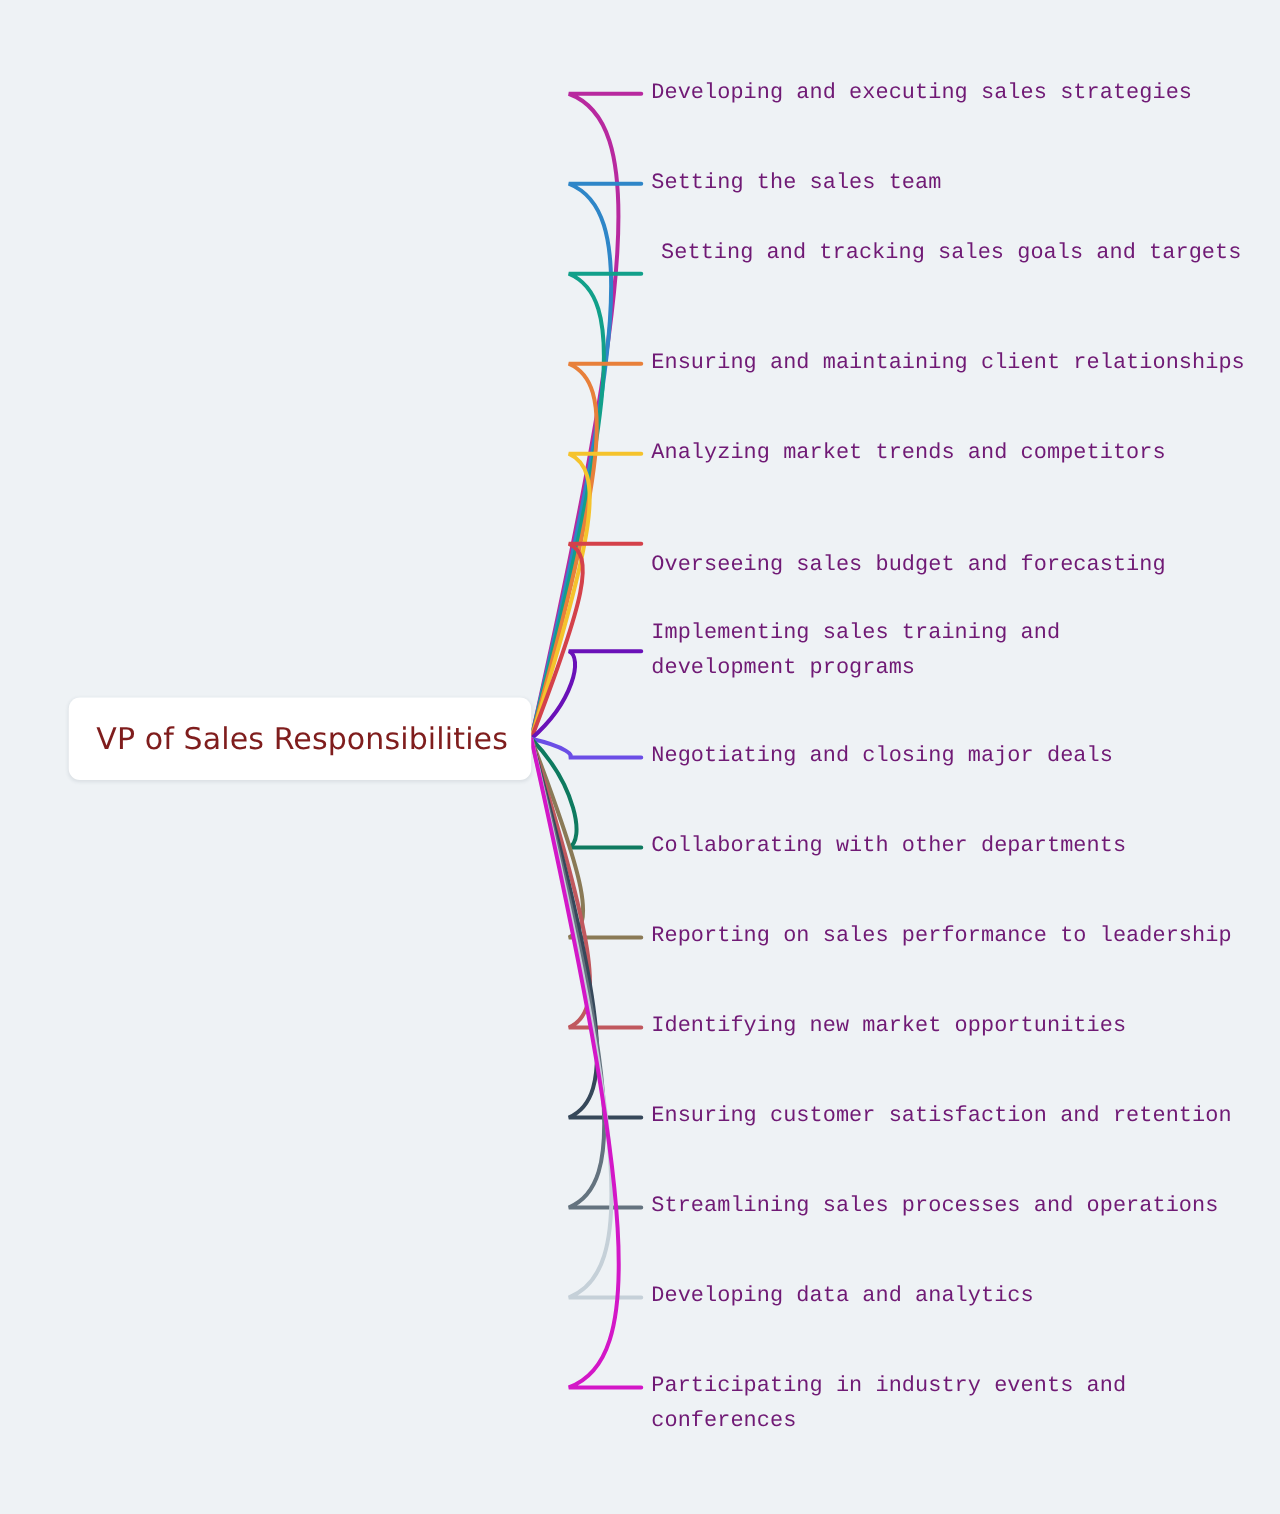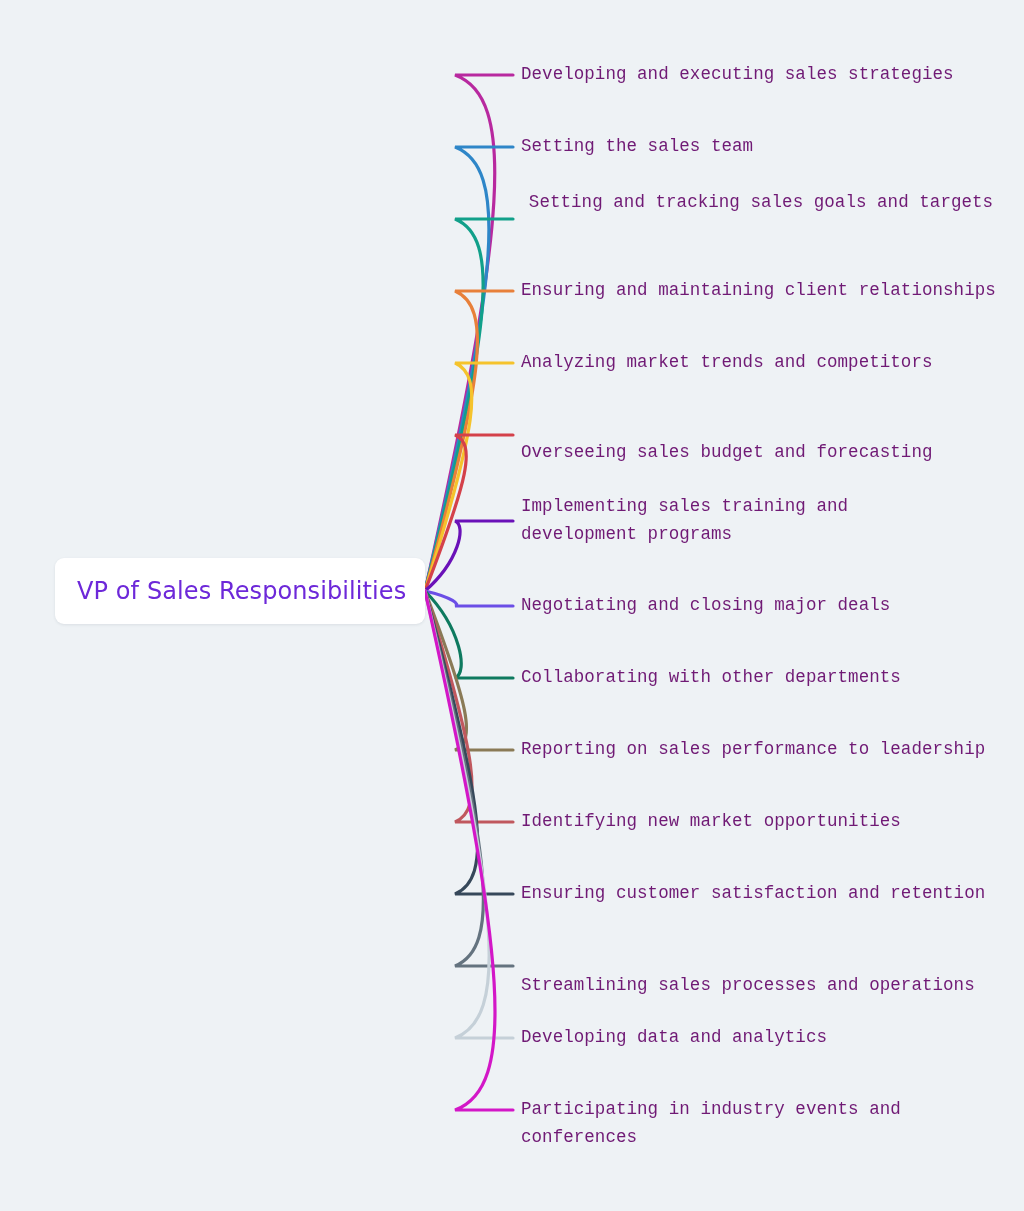--- a/index.html
+++ b/index.html
@@ -36,21 +36,21 @@
     background: #ffffff;
     border-radius: 9px;
     box-sizing: border-box;
     display: flex;
     align-items: center;
     box-shadow: 0 1px 3px rgba(40,55,75,0.10);
     z-index: 5;
   }
   #central-node-label {
     font-size: 24px;
-    color: #6d28d9;
+    color: #7f1d1d;
     letter-spacing: 0.1px;
     padding-left: 22px;
     white-space: nowrap;
     font-family: "DejaVu Sans", sans-serif;
   }
   .leaf-label {
     position: absolute;
     left: 521px;
     font-size: 17.5px;
     line-height: 28px;
@@ -93,18 +93,18 @@
       <div class="leaf-label" style="top: 188px; width: 480px; text-align: center;">Setting and tracking sales goals and targets</div>
       <div class="leaf-label" style="top: 276px; width: 480px;">Ensuring and maintaining client relationships</div>
       <div class="leaf-label" style="top: 348px; width: 480px;">Analyzing market trends and competitors</div>
       <div class="leaf-label" style="top: 420px; width: 480px; margin-top: 18px;">Overseeing sales budget and forecasting</div>
       <div class="leaf-label" style="top: 492px; width: 430px;">Implementing sales training and development programs</div>
       <div class="leaf-label" style="top: 591px; width: 480px;">Negotiating and closing major deals</div>
       <div class="leaf-label" style="top: 663px; width: 480px;">Collaborating with other departments</div>
       <div class="leaf-label" style="top: 735px; width: 480px;">Reporting on sales performance to leadership</div>
       <div class="leaf-label" style="top: 807px; width: 480px;">Identifying new market opportunities</div>
       <div class="leaf-label" style="top: 879px; width: 480px;">Ensuring customer satisfaction and retention</div>
-      <div class="leaf-label" style="top: 951px; width: 480px; margin-top: 20px;">Streamlining sales processes and operations</div>
+      <div class="leaf-label" style="top: 951px; width: 480px;">Streamlining sales processes and operations</div>
       <div class="leaf-label" style="top: 1023px; width: 480px;">Developing data and analytics</div>
       <div class="leaf-label" style="top: 1095px; width: 480px;">Participating in industry events and conferences</div>
     </div>
 
 </div>
 
 </body></html>

